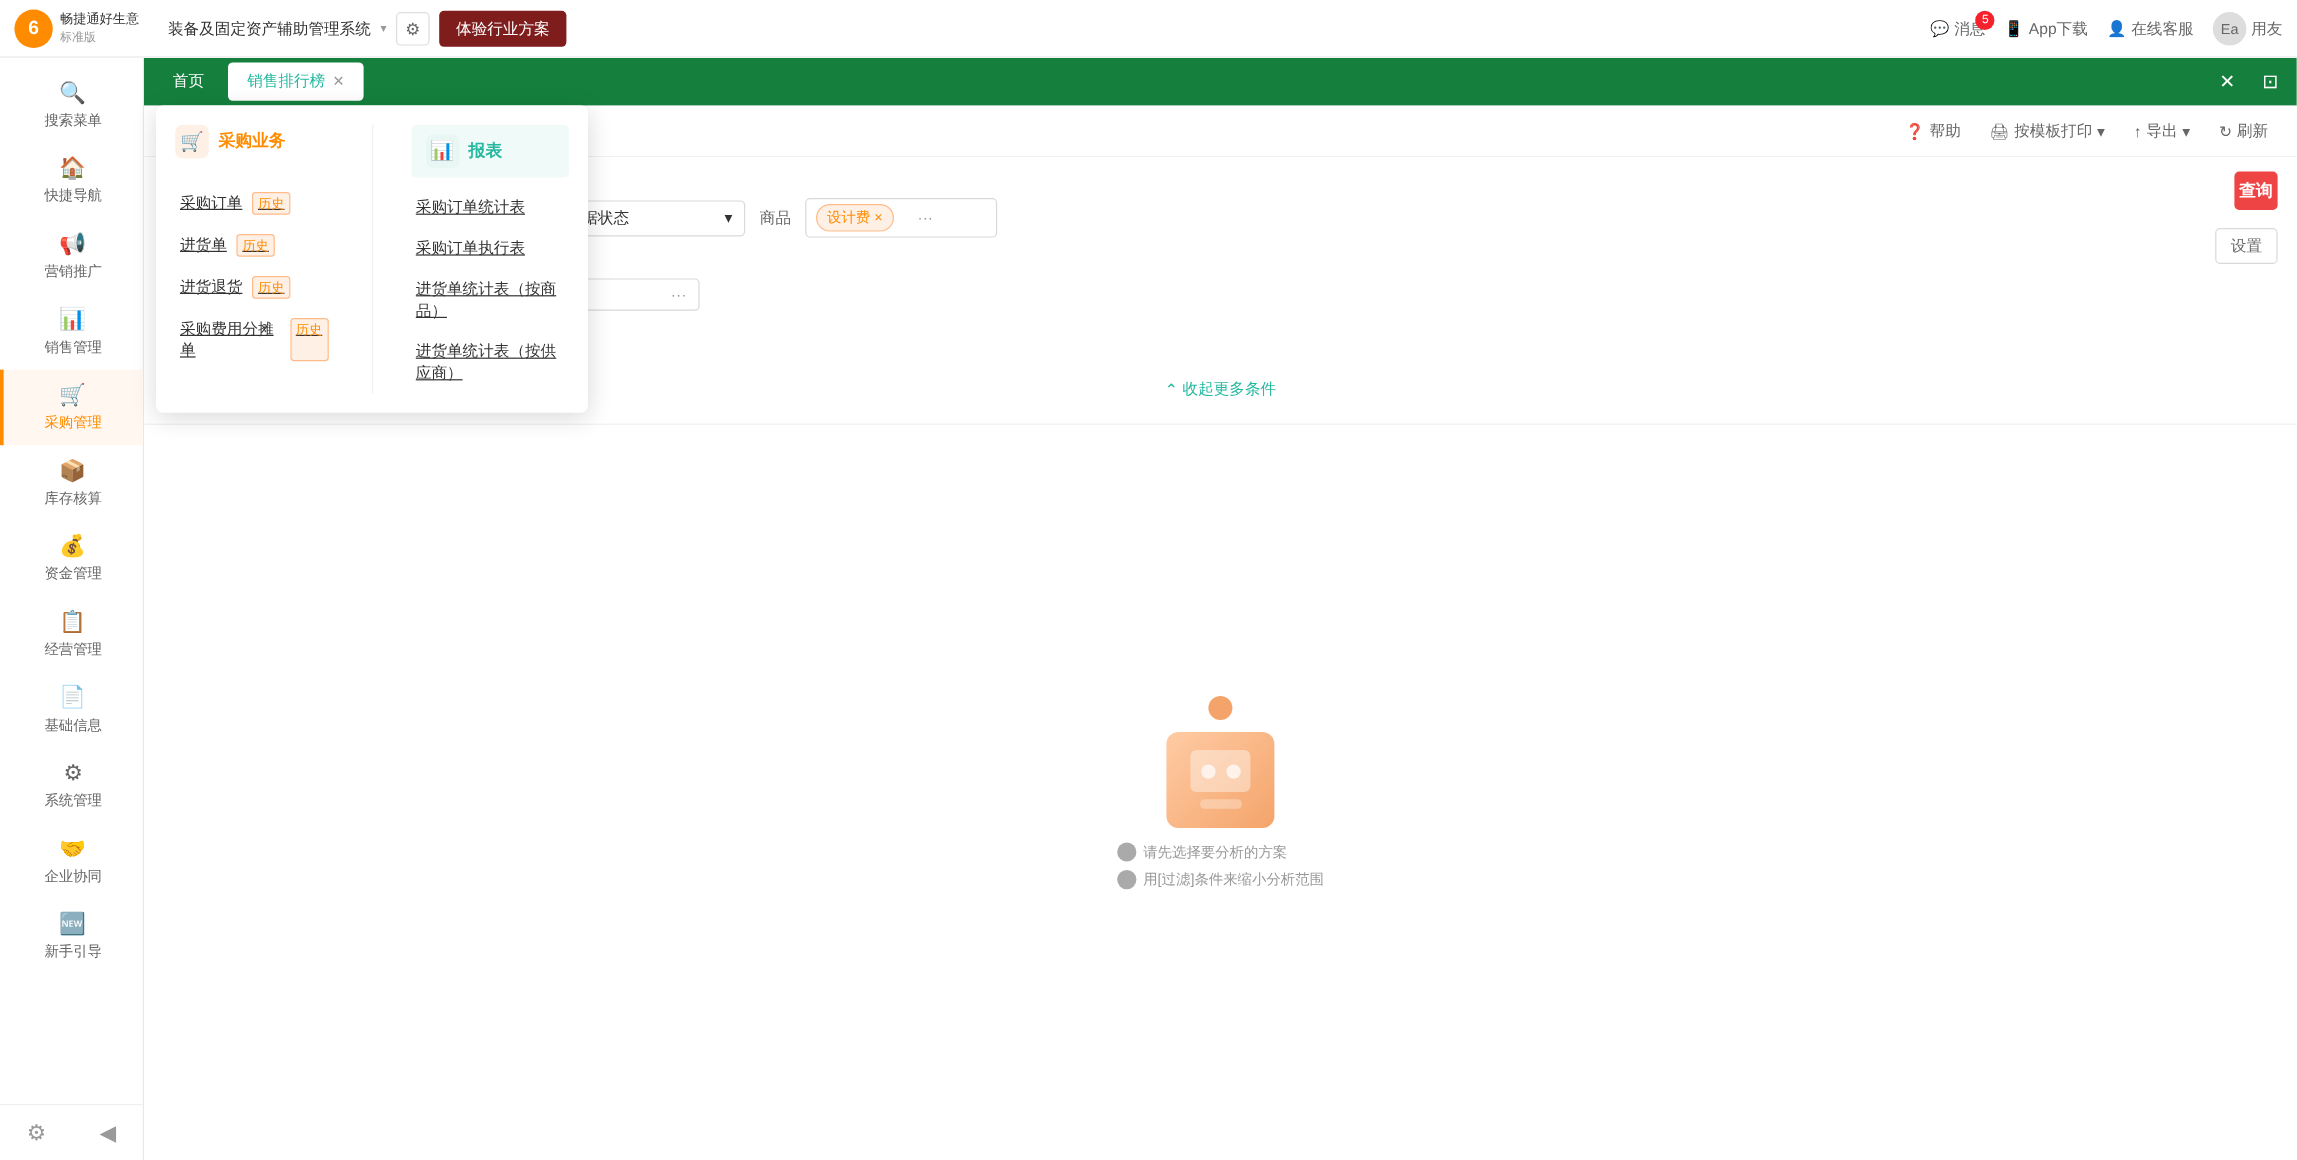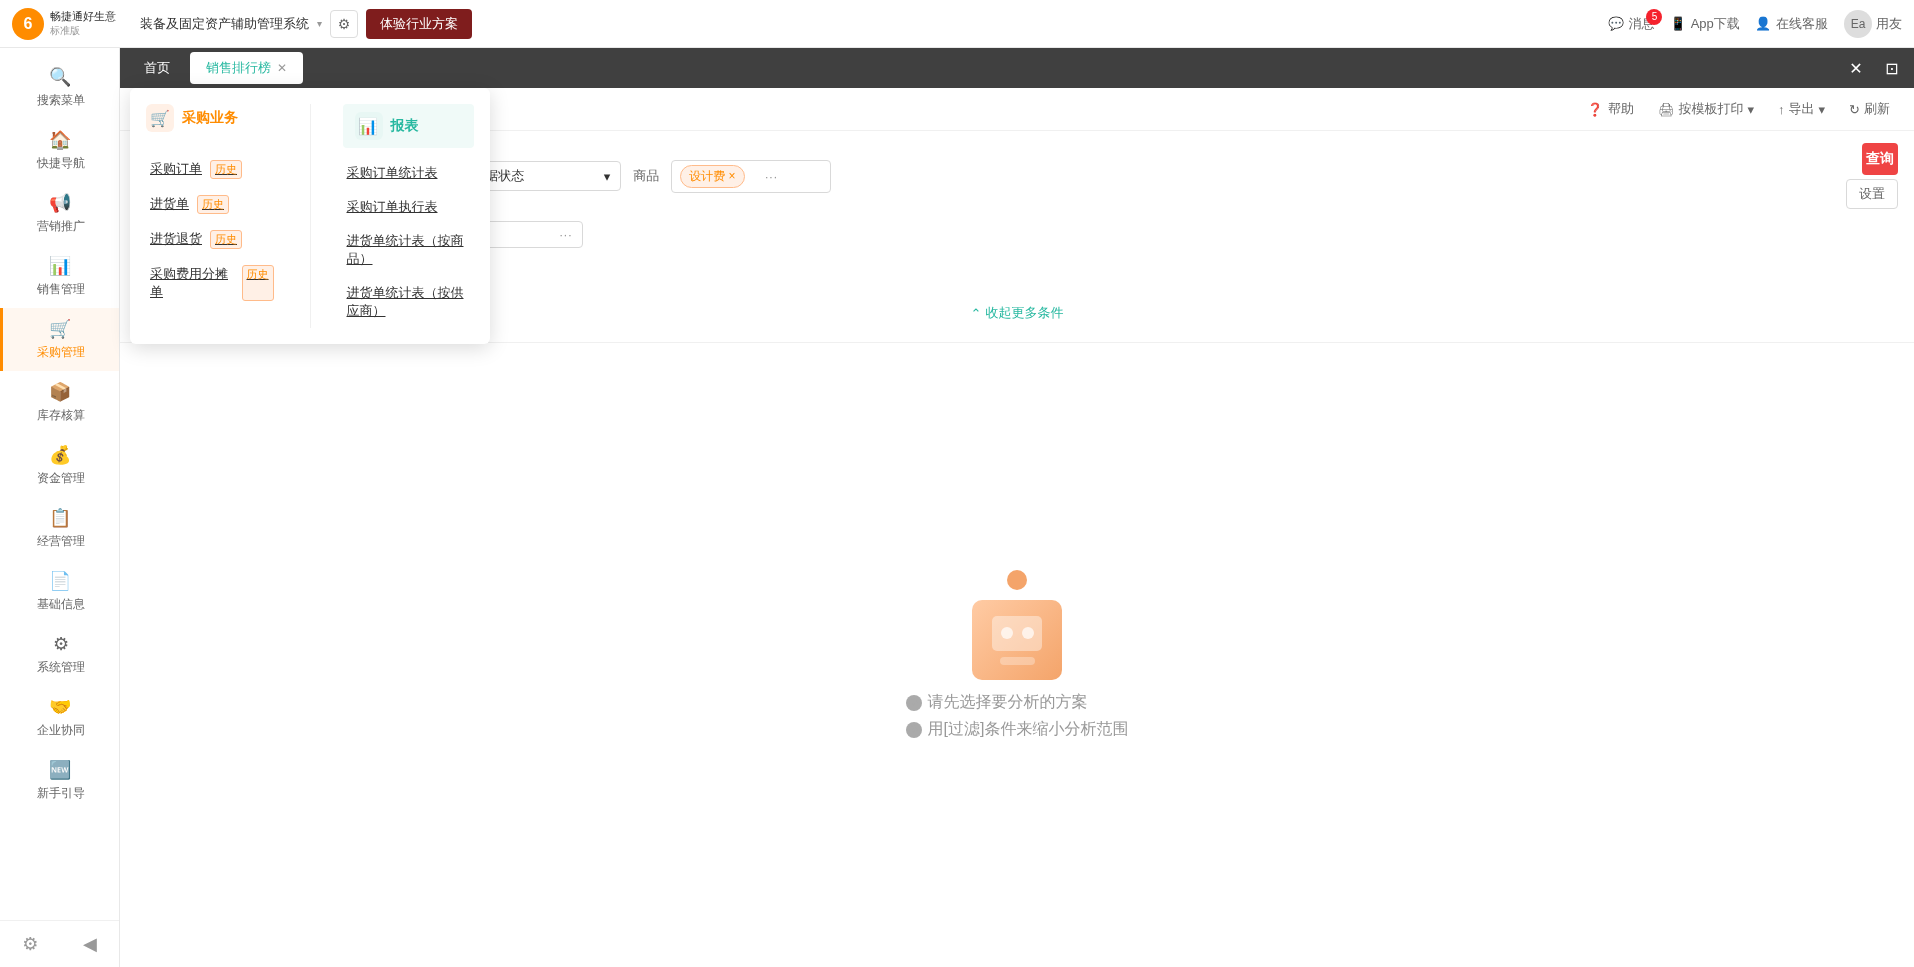--- a/index.html
+++ b/index.html
@@ -151,21 +151,21 @@
       margin-left: 120px;
       margin-top: 48px;
       height: calc(100vh - 48px);
       display: flex;
       flex-direction: column;
       background: #f5f5f5;
     }
 
     
     .tab-bar {
-      background: #404040;
+      background: #15803d;
       display: flex;
       align-items: center;
       height: 40px;
       padding: 0 8px;
       gap: 4px;
     }
     .tab {
       height: 32px;
       padding: 0 16px;
       display: flex;
@@ -284,21 +284,21 @@
       font-weight: bold;
     }
     .settings-action-btn {
       border: 1px solid #d9d9d9;
       background: #fff;
       border-radius: 4px;
       padding: 5px 12px;
       font-size: 13px;
       cursor: pointer;
       color: #666;
-      margin-top: 0;
+      margin-top: 11px;
       display: block;
       text-align: center;
     }
     .collapse-bar {
       display: flex;
       align-items: center;
       justify-content: center;
       padding: 8px;
       gap: 4px;
       color: #27b8a0;
@@ -309,21 +309,21 @@
     
     .empty-state {
       flex: 1;
       display: flex;
       flex-direction: column;
       align-items: center;
       justify-content: center;
       gap: 12px;
       padding: 60px 0;
     }
-    .empty-text { font-size: 16px; color: #999; }
+    .empty-text { font-size: 12px; color: #999; }
     .empty-text-row { display: flex; align-items: center; gap: 6px; }
     .empty-dot { width: 8px; height: 8px; background: #bbb; border-radius: 50%; }
     .dropdown-menu {
       position: fixed;
       top: 88px;
       left: 130px;
       background: #fff;
       box-shadow: 0 4px 20px rgba(0,0,0,0.15);
       border-radius: 6px;
       z-index: 300;

